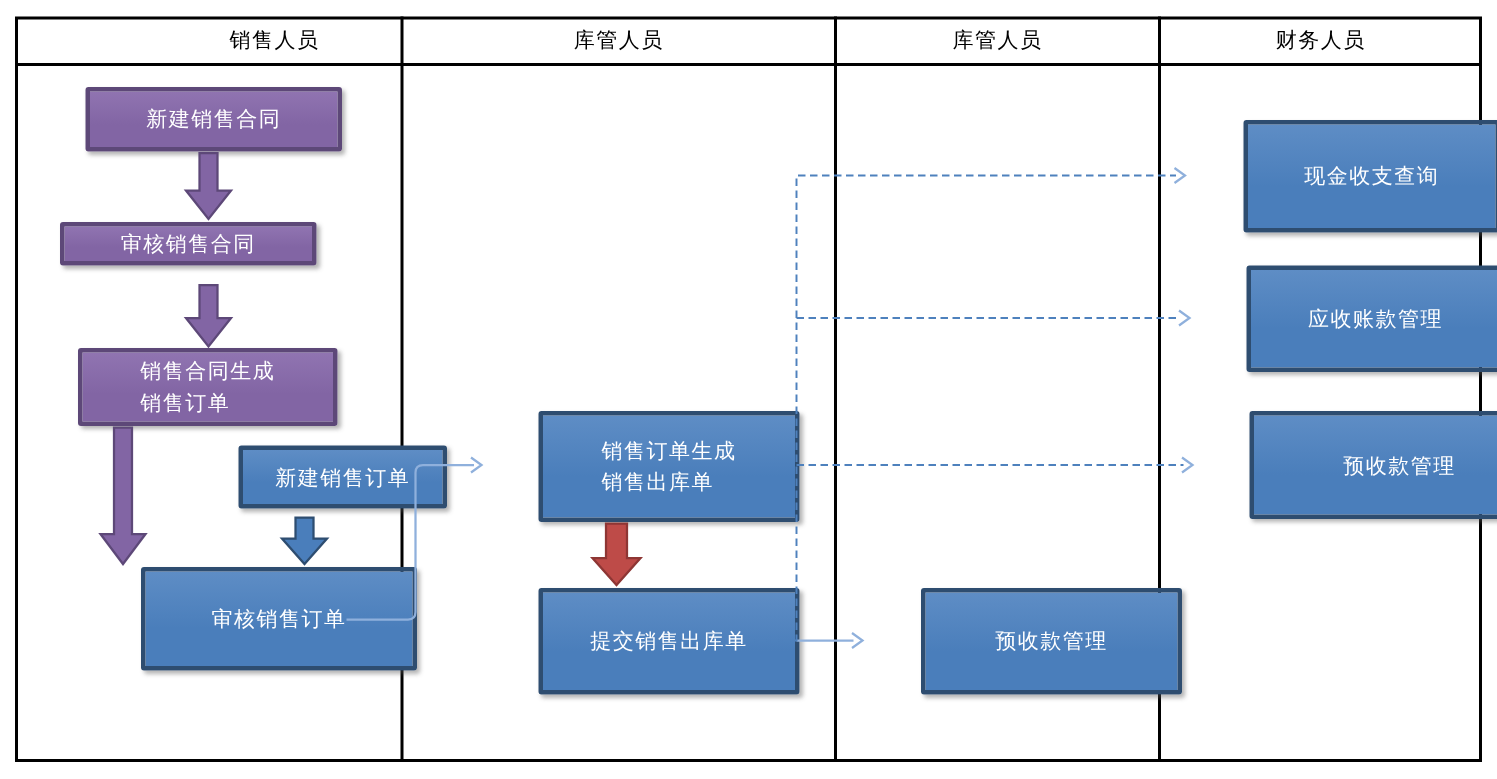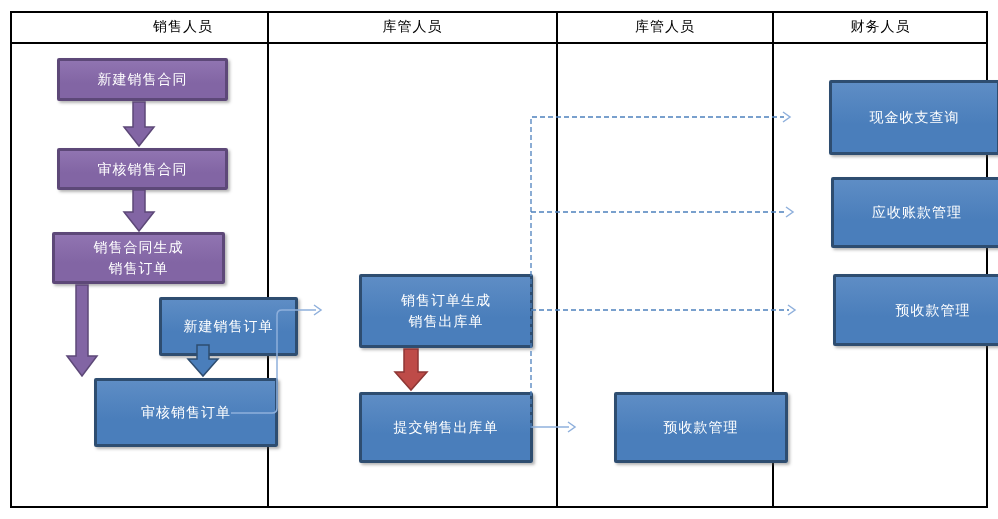--- a/index.html
+++ b/index.html
@@ -12,21 +12,21 @@
     border:2px solid var(--frame_line); box-sizing:border-box;
   }
   .vline { position:absolute; top:11px; height:497px; width:2px; background:var(--frame_line); }
   .header-sep { position:absolute; left:10px; top:42px; width:978px; height:2px; background:var(--frame_line); }
   .lane-header {
     position:absolute; top:11px; height:31px; display:flex; align-items:center; justify-content:center;
     font-size:14px; color:var(--header_text); letter-spacing:1px;
   }
   .node {
     position:absolute; box-sizing:border-box; display:flex; align-items:center; justify-content:center;
-    text-align:center; color:var(--node_text); font-size:14px; line-height:21px;
+    color:var(--node_text); font-size:14px; line-height:21px;
     white-space:pre-line; border-radius:2px; box-shadow:2px 2px 3px rgba(90,90,90,0.45);
     letter-spacing:1px;
   }
   .node.purple {
     background:linear-gradient(180deg, var(--purple_fill_light) 0%, var(--purple_fill) 60%);
     border:3px solid var(--purple_border);
   }
   .node.blue {
     background:linear-gradient(180deg, var(--blue_fill_light) 0%, var(--blue_fill) 60%);
     border:3px solid var(--blue_border);
@@ -49,24 +49,24 @@
   <div class="vline" style="left:267px;"></div>
   <div class="vline" style="left:556px;"></div>
   <div class="vline" style="left:772px;"></div>
 
   <div class="lane-header" style="left:10px; width:258px;padding-left:44px;">销售人员</div>
   <div class="lane-header" style="left:268px; width:289px;">库管人员</div>
   <div class="lane-header" style="left:557px; width:216px;">库管人员</div>
   <div class="lane-header" style="left:773px; width:215px;">财务人员</div>
 
   <div class="node purple" style="left:57px;  top:58px;  width:171px; height:43px;">新建销售合同</div>
-  <div class="node purple" style="left:57px;  top:148px; width:171px; height:42px;">审核销售合同</div>
+  <div class="node purple" style="left:40px;  top:148px; width:171px; height:29px;">审核销售合同</div>
   <div class="node purple" style="left:52px;  top:232px; width:173px; height:52px;">销售合同生成
 销售订单</div>
-  <div class="node blue" style="left:123px; top:297px; width:139px; height:59px;">新建销售订单</div>
+  <div class="node blue" style="left:123px; top:297px; width:139px; height:42px;">新建销售订单</div>
   <div class="node blue" style="left:58px;  top:378px; width:184px; height:69px;">审核销售订单</div>
   <div class="node blue" style="left:323px; top:392px; width:174px; height:71px;">提交销售出库单</div>
   <div class="node blue" style="left:323px; top:274px; width:174px; height:74px;">销售订单生成
 销售出库单</div>
   <div class="node blue" style="left:578px; top:392px; width:174px; height:71px;">预收款管理</div>
   <div class="node blue" style="left:793px; top:80px;  width:171px; height:75px;">现金收支查询</div>
   <div class="node blue" style="left:795px; top:177px; width:172px; height:71px;">应收账款管理</div>
   <div class="node blue" style="left:797px; top:274px; width:173px; height:72px;padding-left:27px;">预收款管理</div>
 
   <svg class="overlay" width="998" height="519" viewBox="0 0 998 519">

